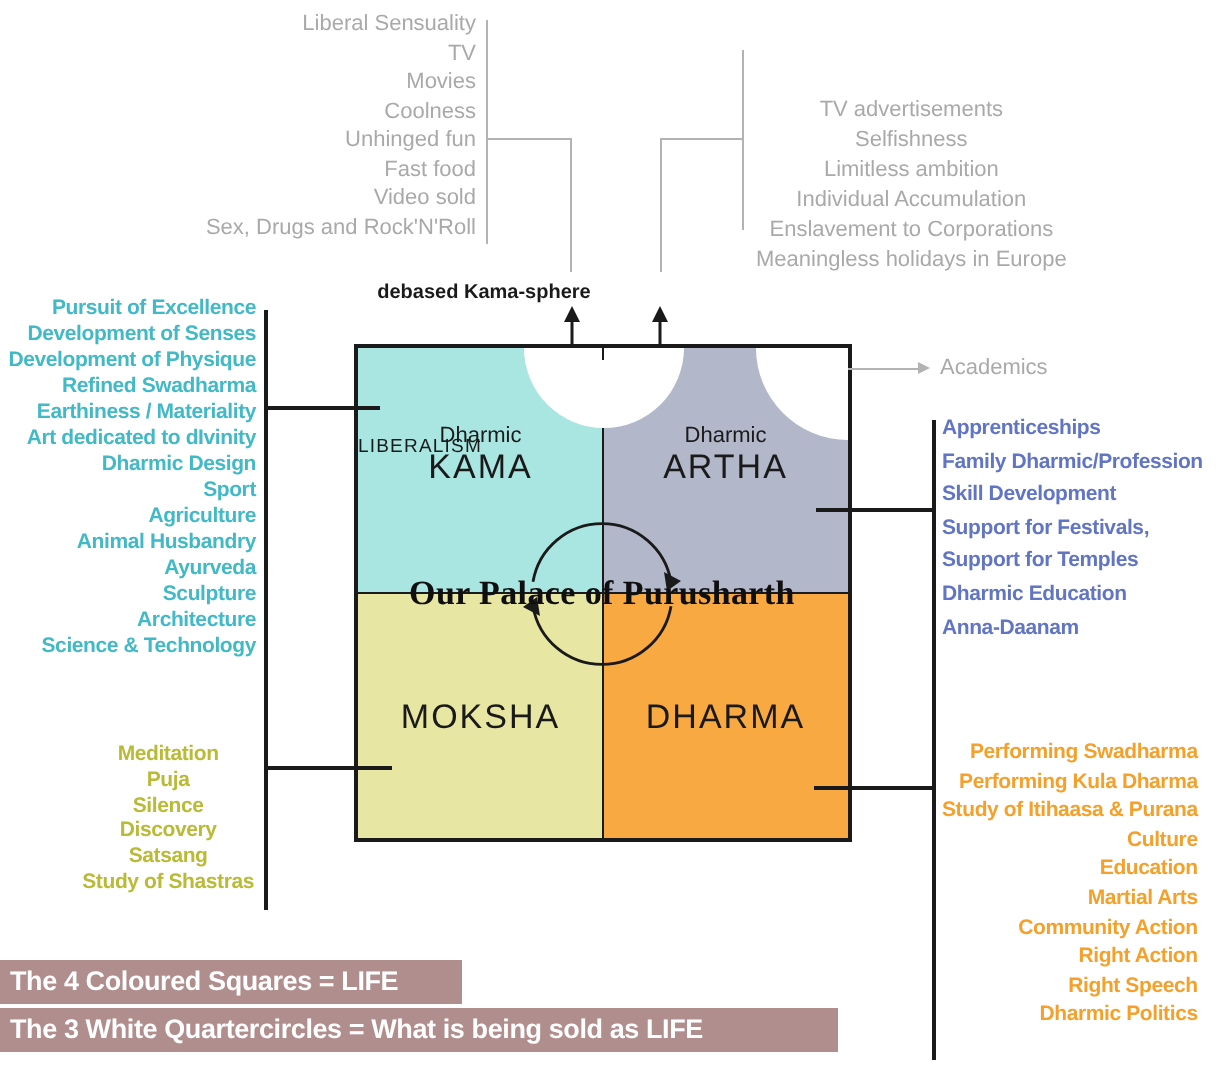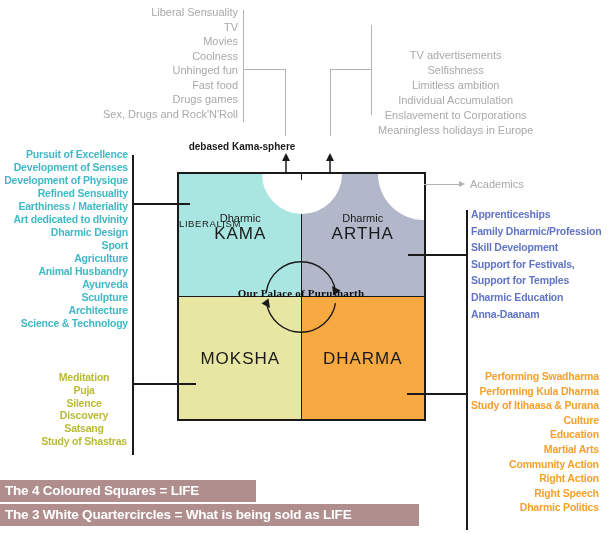--- a/index.html
+++ b/index.html
@@ -52,47 +52,47 @@
   #bh-artha{left:408px;top:254px;width:59px;height:1.5px;}
   #bh-dharma{left:407px;top:393px;width:60px;height:1.5px;}
   
   #ac-line{position:absolute;left:413px;top:184px;width:47px;height:1px;background:#b3b3b3;}
   #ac-head{position:absolute;left:459px;top:181px;width:0;height:0;
            border-left:6px solid #b3b3b3;border-top:3.5px solid transparent;border-bottom:3.5px solid transparent;}
   #ac-text{position:absolute;left:470px;top:178px;font-size:11px;color:#a9a9a9;}
   
   #arcs{position:absolute;left:249px;top:245px;width:104px;height:104px;}
   #title{position:absolute;left:161px;top:287px;width:280px;text-align:center;
-         font-family:"Liberation Serif",serif;font-weight:700;font-size:11px;
+         font-family:"Liberation Serif",serif;font-weight:700;font-size:17px;
          letter-spacing:.2px;color:#0f0f0f;z-index:5;}
   
   .clist{position:absolute;font-weight:700;font-size:10.5px;letter-spacing:-.2px;white-space:nowrap;}
   #l-kama{right:480px;top:148px;text-align:right;line-height:13px;color:#41b9c7;}
   #l-moksha{right:481px;top:371px;text-align:center;line-height:12.8px;color:#b9ba35;}
   #l-artha{left:471px;top:206px;line-height:16.6px;color:#6175c4;}
   #l-dharma{left:471px;top:369px;line-height:14.6px;color:#f5a02a;text-align:right;}
   
   .banner{position:absolute;left:0;background:#b18e8e;color:#fff;font-weight:700;
           font-size:13.5px;letter-spacing:-.2px;height:22px;line-height:22px;
           padding-left:5px;box-sizing:border-box;white-space:nowrap;overflow:hidden;}
-  #banner1{top:480px;width:256px;} #banner2{top:504px;width:419px;}
+  #banner1{top:480px;width:231px;} #banner2{top:504px;width:419px;}
 </style>
 </head>
 <body>
 
 <div id="stage">
 
   <div id="gl-left" class="glist">
       <div>Liberal Sensuality</div>
       <div>TV</div>
       <div>Movies</div>
       <div>Coolness</div>
       <div>Unhinged fun</div>
       <div>Fast food</div>
-      <div>Drugs games</div>
+      <div>Video sold</div>
       <div>Sex, Drugs and Rock'N'Roll</div>
     </div>
   <div id="gl-right" class="glist">
       <div>TV advertisements</div>
       <div>Selfishness</div>
       <div>Limitless ambition</div>
       <div>Individual Accumulation</div>
       <div>Enslavement to Corporations</div>
       <div>Meaningless holidays in Europe</div>
     </div>
@@ -161,21 +161,21 @@
   <div id="bh-kama" class="bline"></div>
   <div id="bh-moksha" class="bline"></div>
   <div id="bv-right" class="bline"></div>
   <div id="bh-artha" class="bline"></div>
   <div id="bh-dharma" class="bline"></div>
 
   <div id="l-kama" class="clist">
       <div>Pursuit of Excellence</div>
       <div>Development of Senses</div>
       <div>Development of Physique</div>
-      <div>Refined Sensuality</div>
+      <div>Refined Swadharma</div>
       <div>Earthiness / Materiality</div>
       <div>Art dedicated to dIvinity</div>
       <div>Dharmic Design</div>
       <div>Sport</div>
       <div>Agriculture</div>
       <div>Animal Husbandry</div>
       <div>Ayurveda</div>
       <div>Sculpture</div>
       <div>Architecture</div>
       <div>Science &amp; Technology</div>

